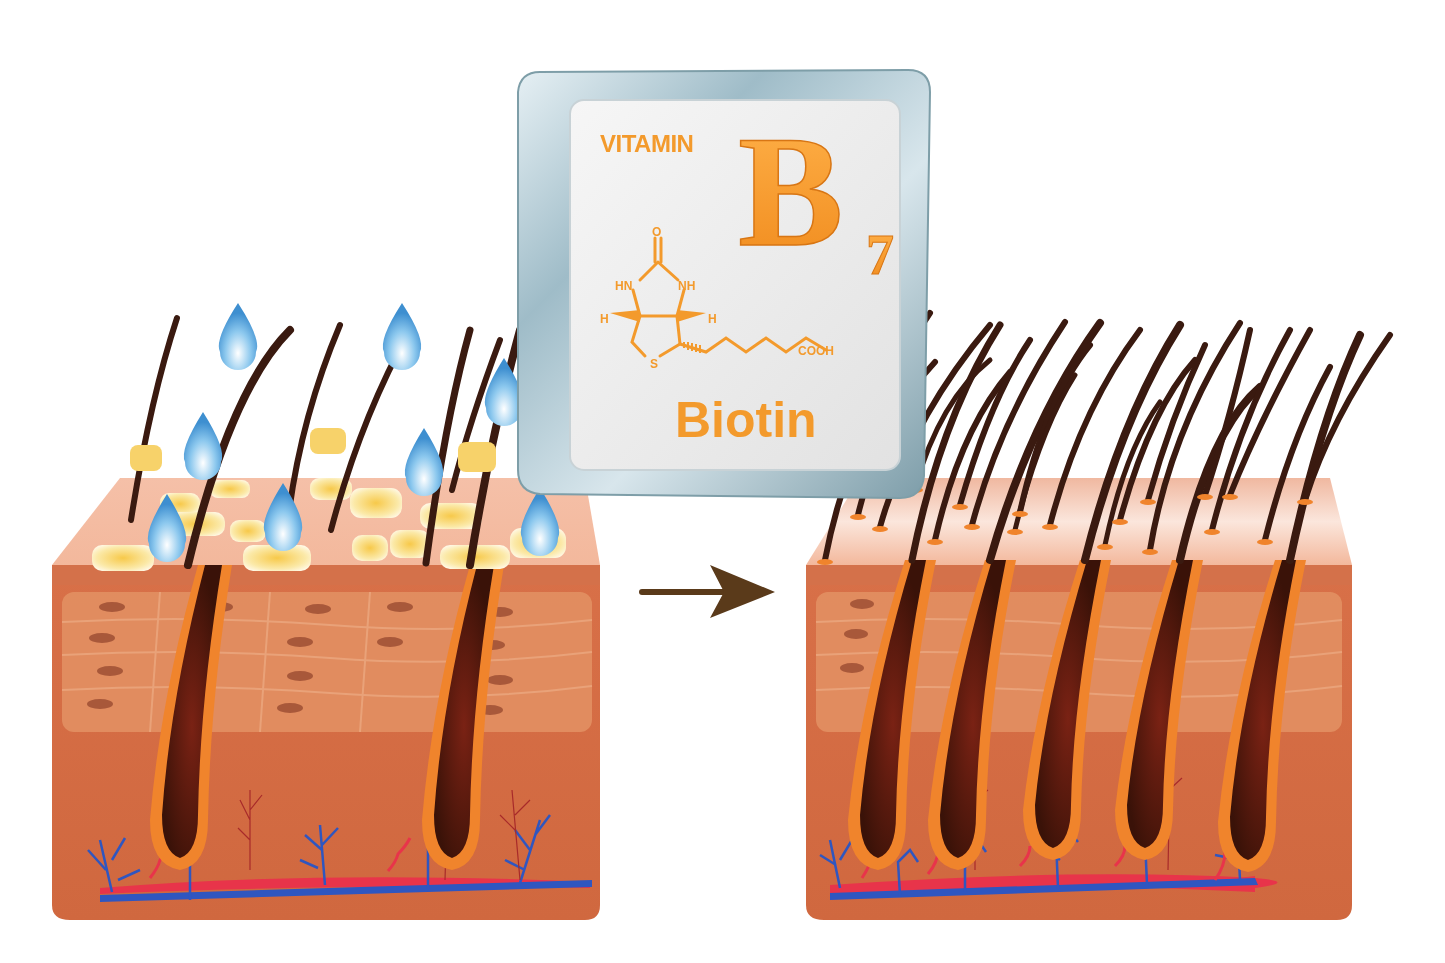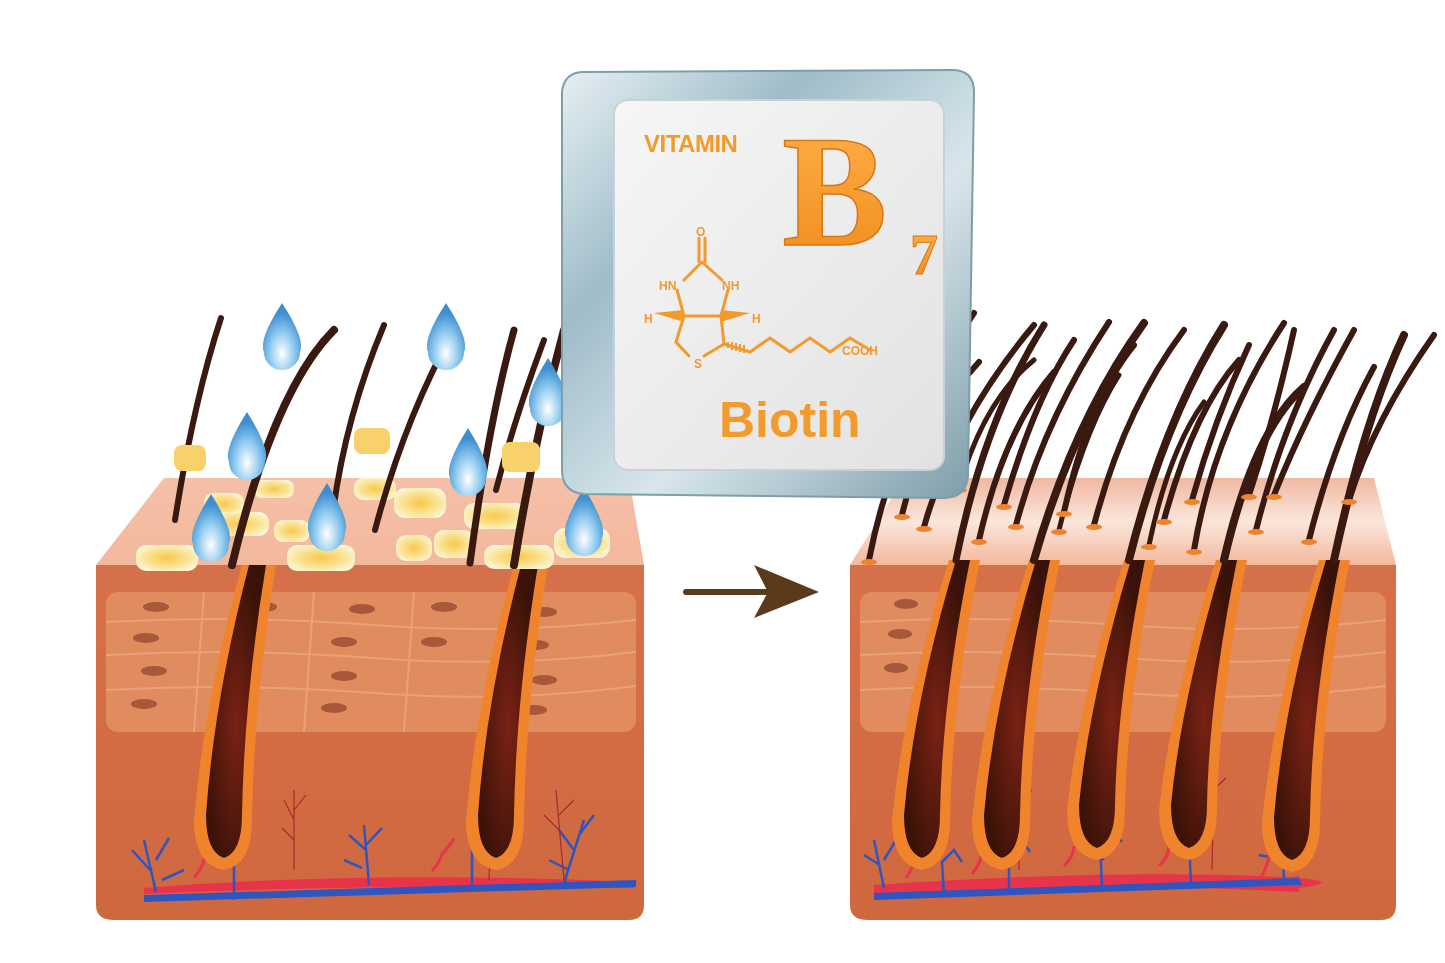--- a/index.html
+++ b/index.html
@@ -1,17 +1,17 @@
 <!DOCTYPE html>
 <html><head>
 <meta charset="utf-8">
 <style>
   html, body { margin: 0; padding: 0; background: #ffffff; }
   body { width: 1445px; height: 963px; position: relative; overflow: hidden; font-family: "Liberation Sans", sans-serif; }
-  #stage { position: absolute; left: 0; top: 0; width: 1371px; height: 963px; margin-left: 44px; }
+  #stage { position: absolute; left: 0; top: 0; width: 1371px; height: 963px; }
   svg { display: block; }
   .card-text { font-family: "Liberation Sans", sans-serif; font-weight: bold; }
   .serif-b { font-family: "Liberation Serif", "DejaVu Serif", serif; font-weight: bold; }
 </style>
 </head>
 <body>
 
 <div id="stage">
 <svg width="1445" height="963" viewBox="0 0 1445 963" xmlns="http://www.w3.org/2000/svg">
   <defs>

